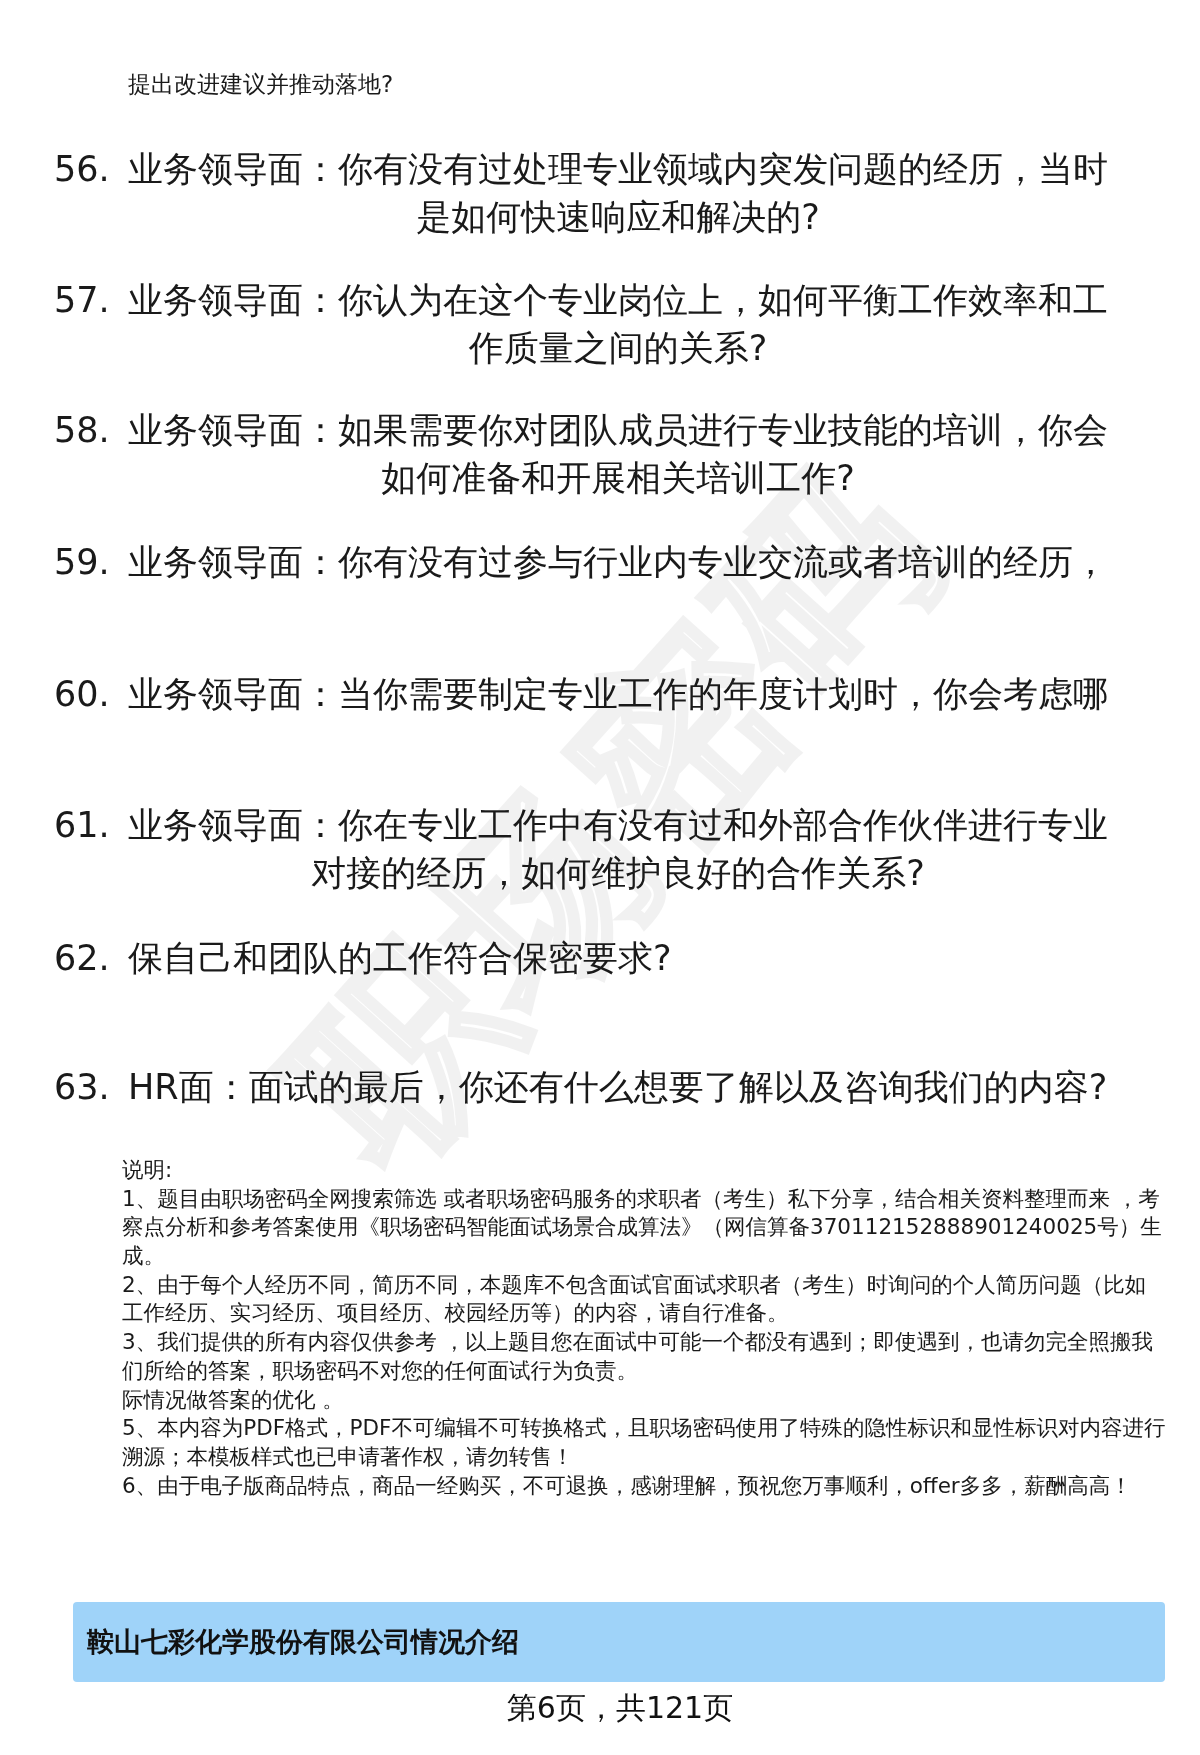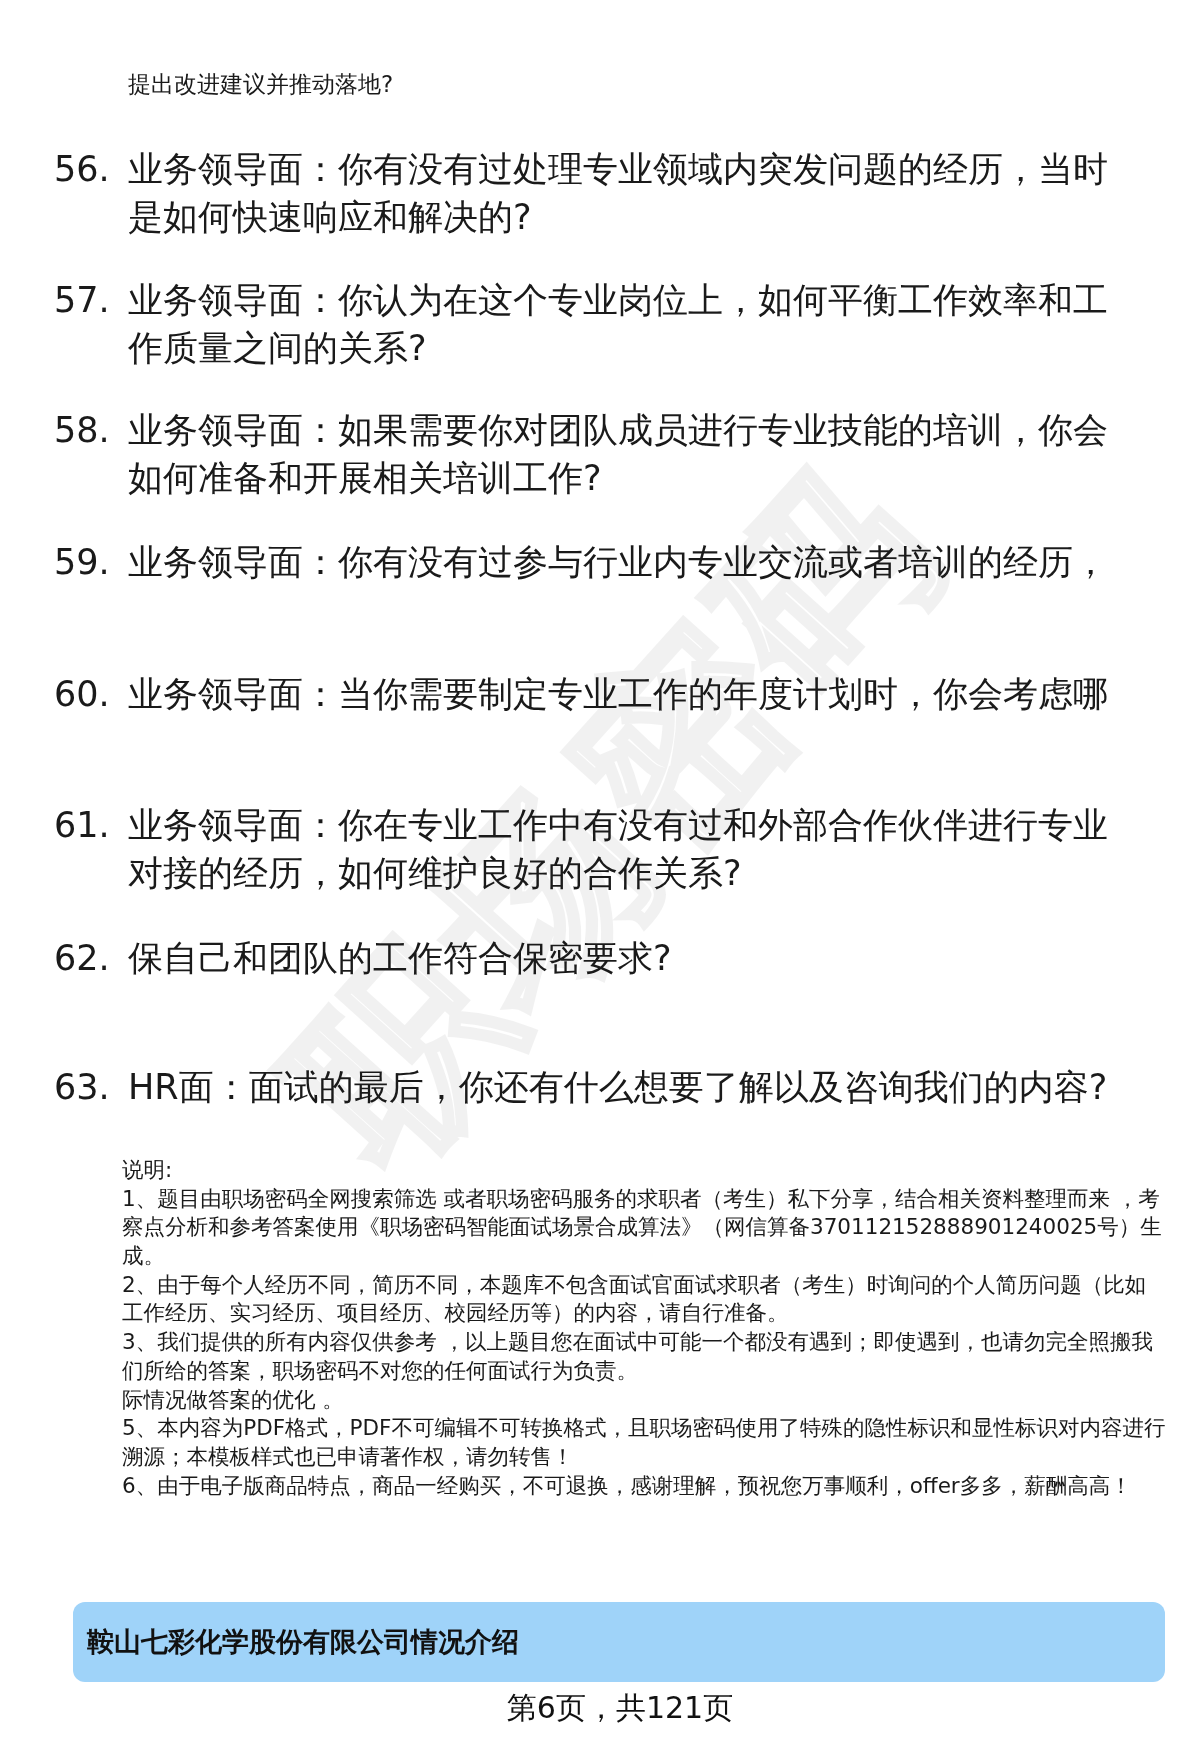--- a/index.html
+++ b/index.html
@@ -48,38 +48,38 @@
       position: absolute;
       left: 54px;
       top: 0;
       white-space: nowrap;
     }
     .q-lines {
       position: absolute;
       left: 128px;
       top: 0;
     }
-    .q-line { display: block; white-space: nowrap; height: 48px; }
+    .q-line { display: block; white-space: nowrap; height: 48px; text-align: center; }
     .notes {
       position: absolute;
       left: 74px;
       top: 1156px;
       font-size: 21.5px;
       line-height: 28.7px;
       color: #1a1a1a;
     }
     .note-line { display: block; white-space: nowrap; height: 28.7px; margin-left: 48px; }
     .company-bar {
       position: absolute;
       left: 73px;
       top: 1602px;
       width: 1092px;
       height: 80px;
       background: #9fd3f9;
-      border-radius: 12px;
+      border-radius: 4px;
       box-sizing: border-box;
       padding-left: 14px;
       display: flex;
       align-items: center;
     }
     .company-title {
       font-size: 27px;
       font-weight: bold;
       color: #111111;
       white-space: nowrap;

